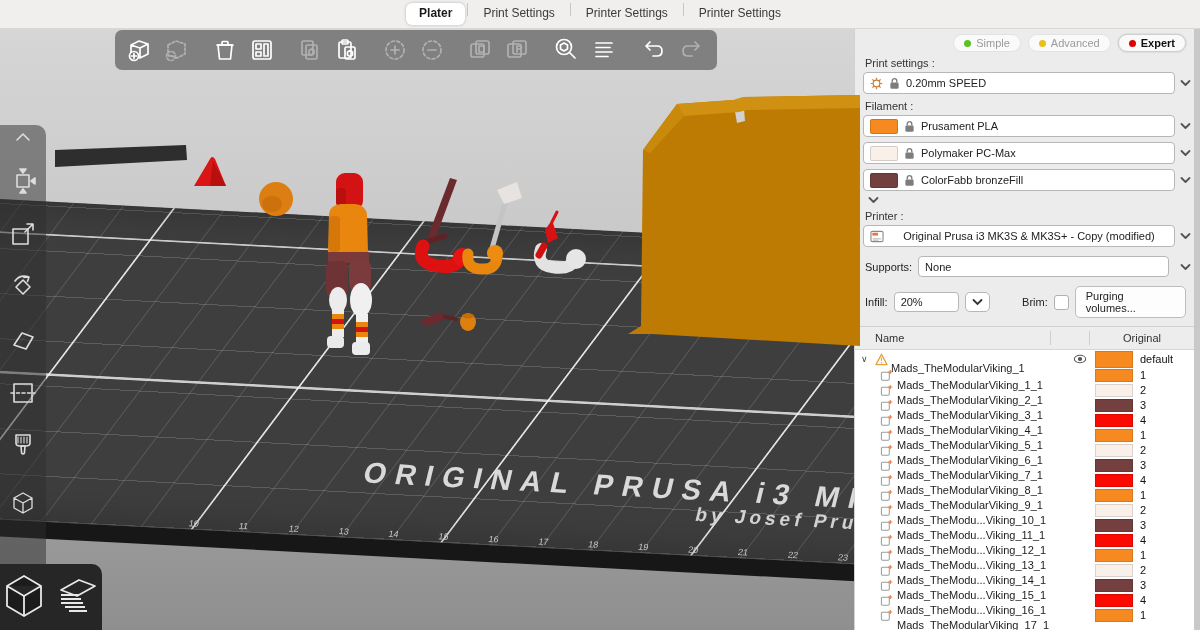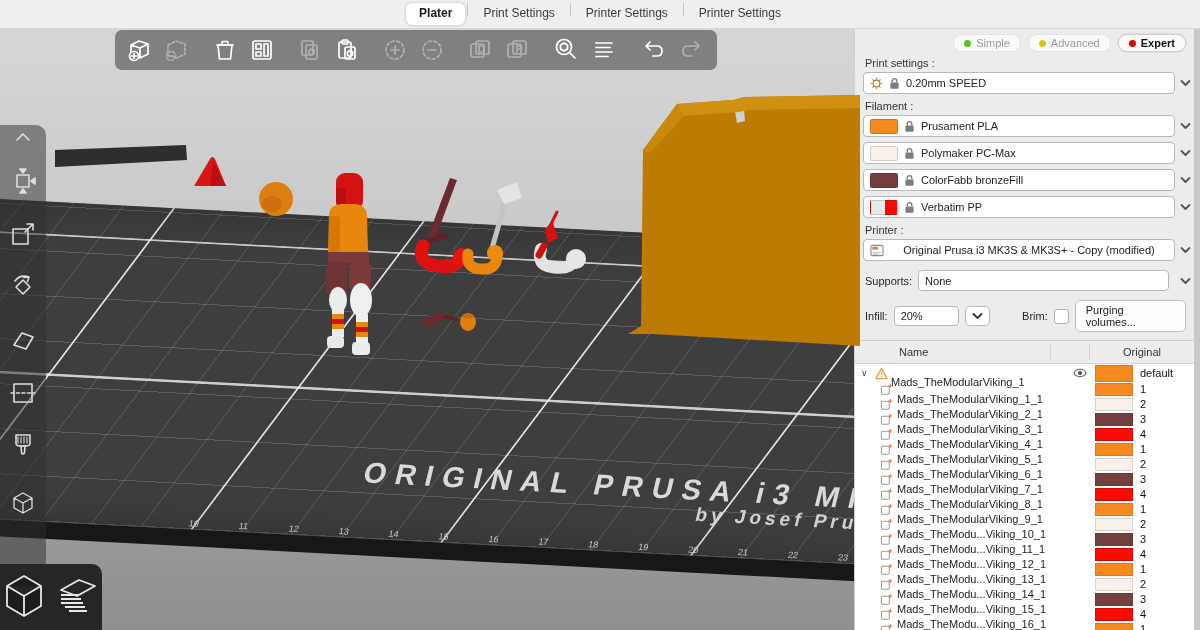--- a/index.html
+++ b/index.html
@@ -69,21 +69,21 @@
   .smbox{width:52px;height:18px;background:#fff;border:1px solid #b7b7b7;border-radius:4px;display:flex;align-items:center;padding:0 6px;}
   .chevbtn{width:24px;height:18px;background:#fff;border:1px solid #b7b7b7;border-radius:5px;display:flex;align-items:center;justify-content:center;}
   .chevbtn svg{stroke:#333;fill:none;stroke-width:1.8;stroke-linecap:round;}
   .brim{margin-left:26px;display:flex;align-items:center;gap:6px;}
   .checkbox{width:13px;height:13px;background:#fff;border:1px solid #b0b0b0;border-radius:3px;}
   .purge{margin-left:auto;background:#fdfdfd;border:1px solid #bdbdbd;border-radius:5px;padding:3px 10px;font-size:11px;color:#222;}
 
   
   .olist{margin-top:4px;border-top:1px solid #d0d0d0;background:#fff;height:312px;}
   .ohead{display:flex;align-items:center;height:22px;background:#ededed;border-bottom:1px solid #d6d6d6;color:#333;}
-  .ohead .hname{padding-left:20px;flex:1;margin-left:24px;}
+  .ohead .hname{padding-left:20px;flex:1;}
   .ohead .hdiv{width:1px;height:14px;background:#cfcfcf;}
   .ohead .hext{width:104px;text-align:center;}
   .lrow{display:flex;align-items:center;height:15px;line-height:15px;white-space:nowrap;}
   .lrow.parent{height:18px;}
   .caret{width:12px;padding-left:6px;color:#444;font-size:9px;}
   .warn{width:13px;height:13px;margin:0 3px 0 2px;flex:0 0 auto;}
   .cindent{width:25px;flex:0 0 auto;}
   .cubeic{width:13px;height:13px;margin-right:4px;flex:0 0 auto;}
   .lname{flex:1;overflow:hidden;color:#1c1c1c;margin-top:19px;}
   .leye{width:30px;display:flex;justify-content:center;flex:0 0 auto;}
@@ -442,30 +442,20 @@
           </span>
         <span class="ctext">ColorFabb bronzeFill</span>
       </div>
       <span class="chev">
           <svg width="11" height="8" viewBox="0 0 11 8">
             <path d="M1.5 2 L5.5 6 L9.5 2"></path>
           </svg>
         </span>
     </div>
     <div class="comborow">
-      <div class="combo">
-        <span class="swatch" style="background: linear-gradient(90deg, rgb(232, 232, 232) 0px, rgb(232, 232, 232) 55%, rgb(242, 13, 0) 55%, rgb(242, 13, 0) 100%);"></span>
-        <span class="lockic">
-            <svg width="11" height="13" viewBox="0 0 12 14">
-              <rect x="1.5" y="6" width="9" height="6.8" rx="1.5" fill="#7d7d7d"></rect>
-              <path d="M3.5 6 V4.2 a2.5 2.5 0 0 1 5 0 V6" fill="none" stroke="#7d7d7d" stroke-width="1.5"></path>
-            </svg>
-          </span>
-        <span class="ctext">Verbatim PP</span>
-      </div>
       <span class="chev">
           <svg width="11" height="8" viewBox="0 0 11 8">
             <path d="M1.5 2 L5.5 6 L9.5 2"></path>
           </svg>
         </span>
     </div>
 
     <div class="plabel">Printer :</div>
     <div class="comborow">
       <div class="combo">

